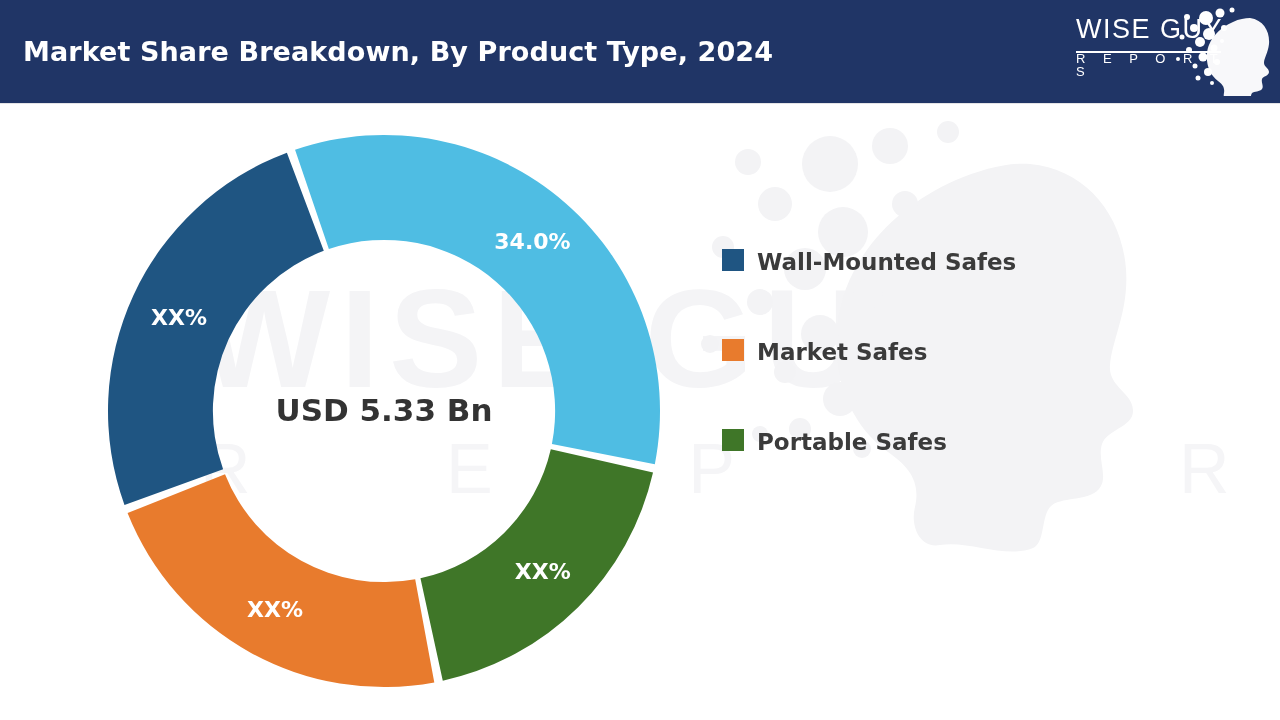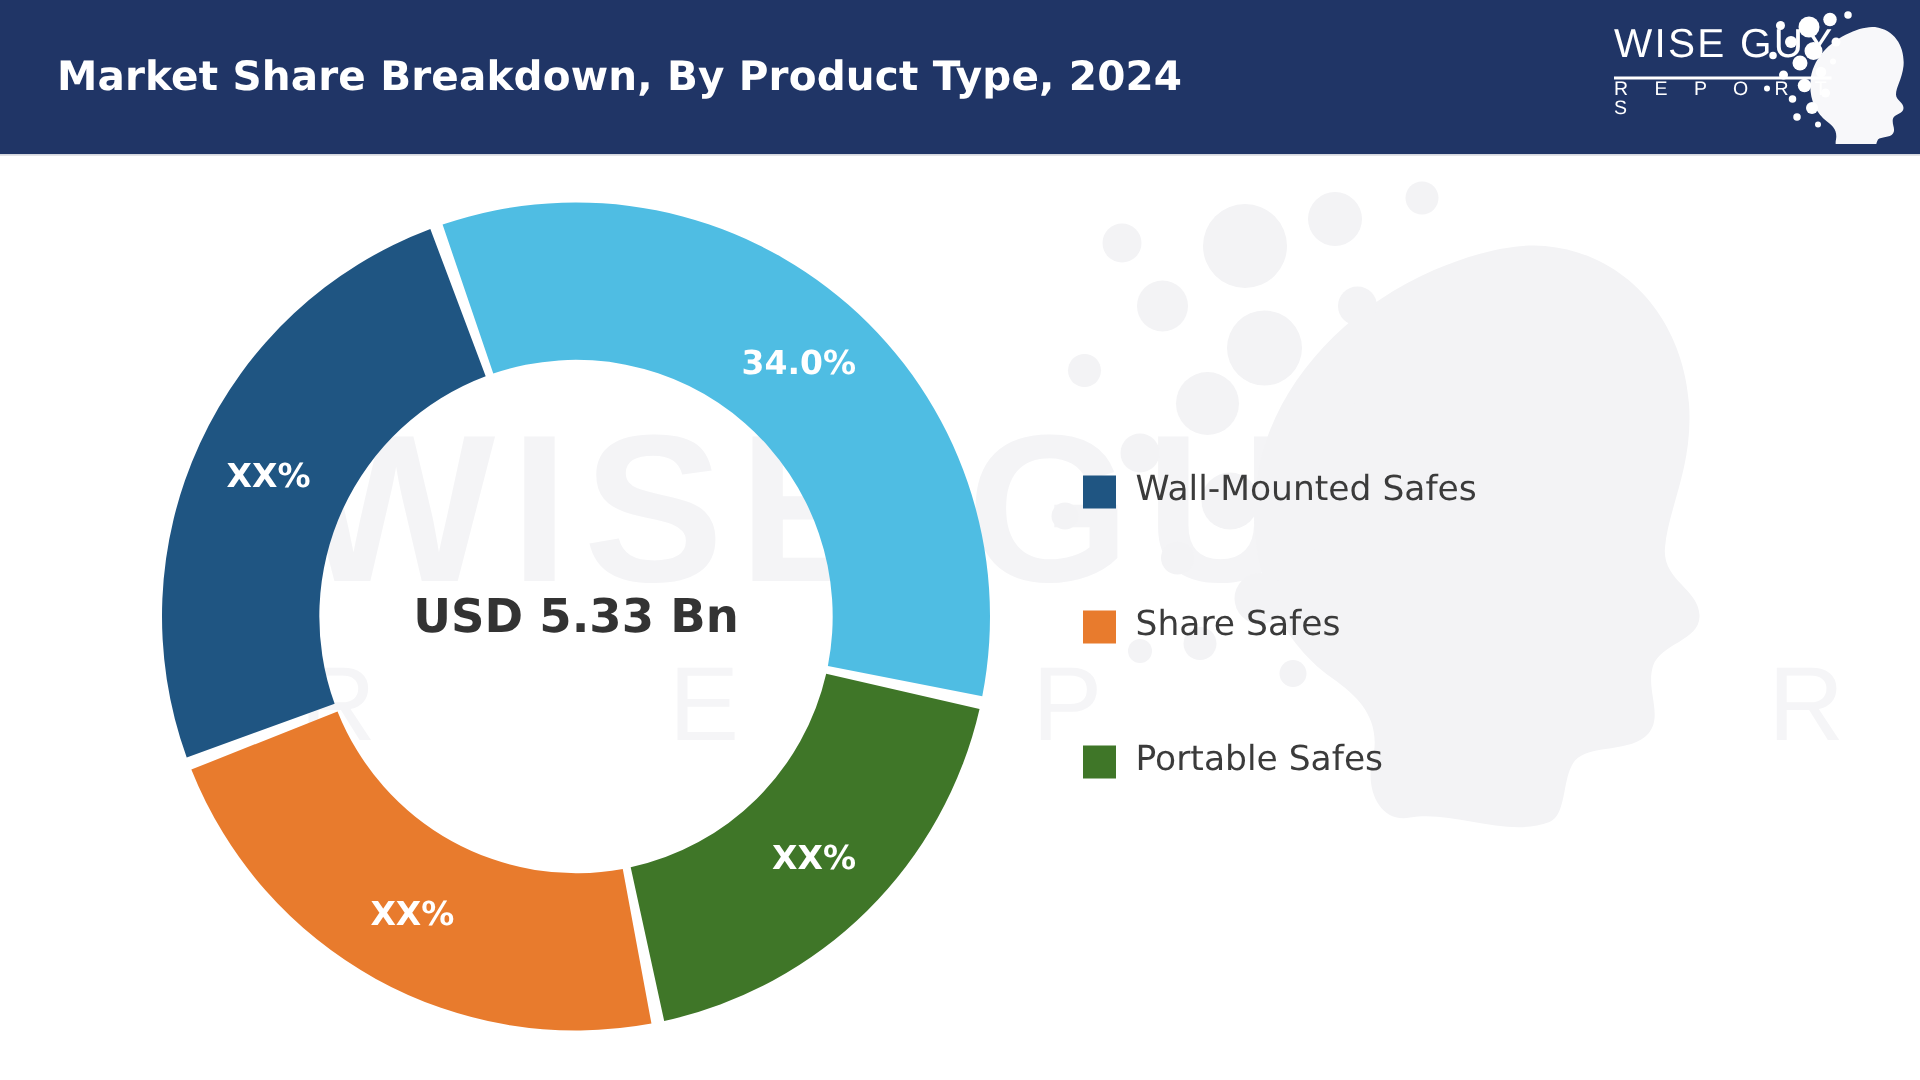--- a/index.html
+++ b/index.html
@@ -24,21 +24,21 @@
     background: #203566;
     box-sizing: border-box;
     display: flex;
     align-items: center;
   }
   .header-title {
     color: #ffffff;
     font-size: 27px;
     font-weight: bold;
     letter-spacing: 0.1px;
-    margin-left: 38px;
+    margin-left: 23px;
     white-space: nowrap;
   }
   .logo {
     position: absolute;
     right: 8px;
     top: 4px;
     width: 218px;
     height: 92px;
   }
   .logo-text-wrap {
@@ -142,22 +142,23 @@
 
   
   .legend {
     position: absolute;
     left: 722px;
     top: 145px;
     width: 330px;
   }
   .legend-item {
     display: flex;
-    align-items: flex-end;
+    align-items: flex-start;
     height: 90px;
+    font-weight: bold;
   }
   .legend-swatch {
     width: 22px;
     height: 22px;
     flex: 0 0 22px;
     margin-right: 13px;
   }
   .legend-label {
     font-size: 23px;
     color: #3b3b3b;
@@ -262,21 +263,21 @@
     </svg>
   </div>
 
   <div class="legend">
     <div class="legend-item">
       <span class="legend-swatch" style="background:#1f5582"></span>
       <span class="legend-label">Wall-Mounted Safes</span>
     </div>
     <div class="legend-item">
       <span class="legend-swatch" style="background:#e87b2d"></span>
-      <span class="legend-label">Share Safes</span>
+      <span class="legend-label">Market Safes</span>
     </div>
     <div class="legend-item">
       <span class="legend-swatch" style="background:#3f7628"></span>
       <span class="legend-label">Portable Safes</span>
     </div>
   </div>
 
 </div>
 
 </body></html>

